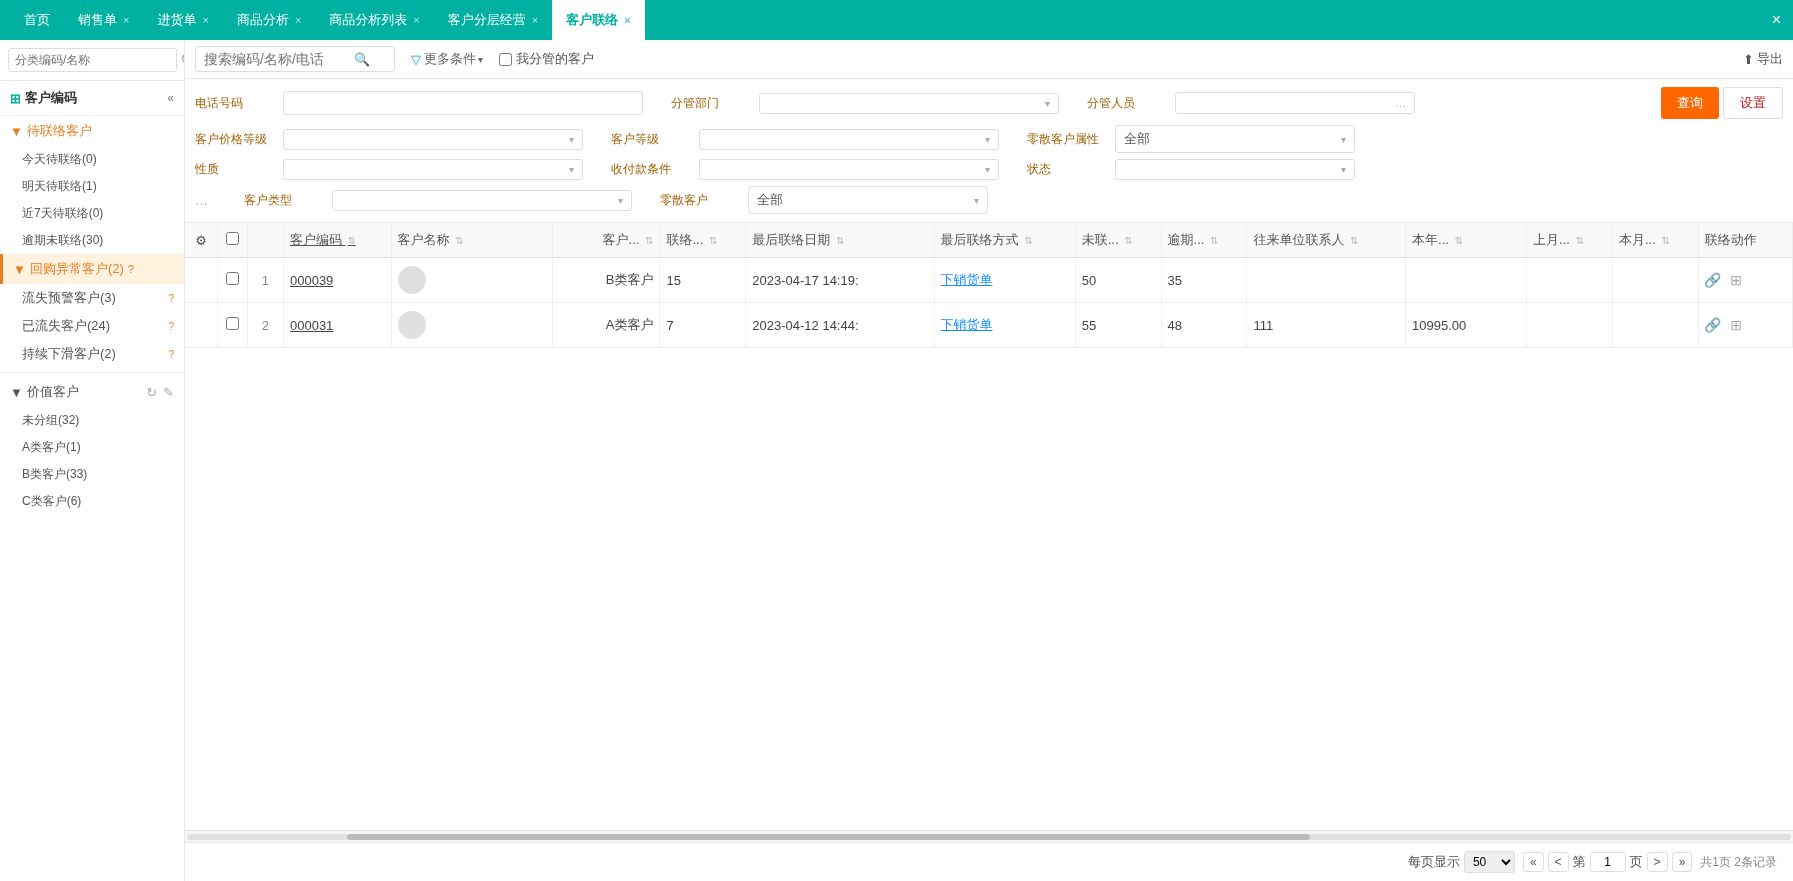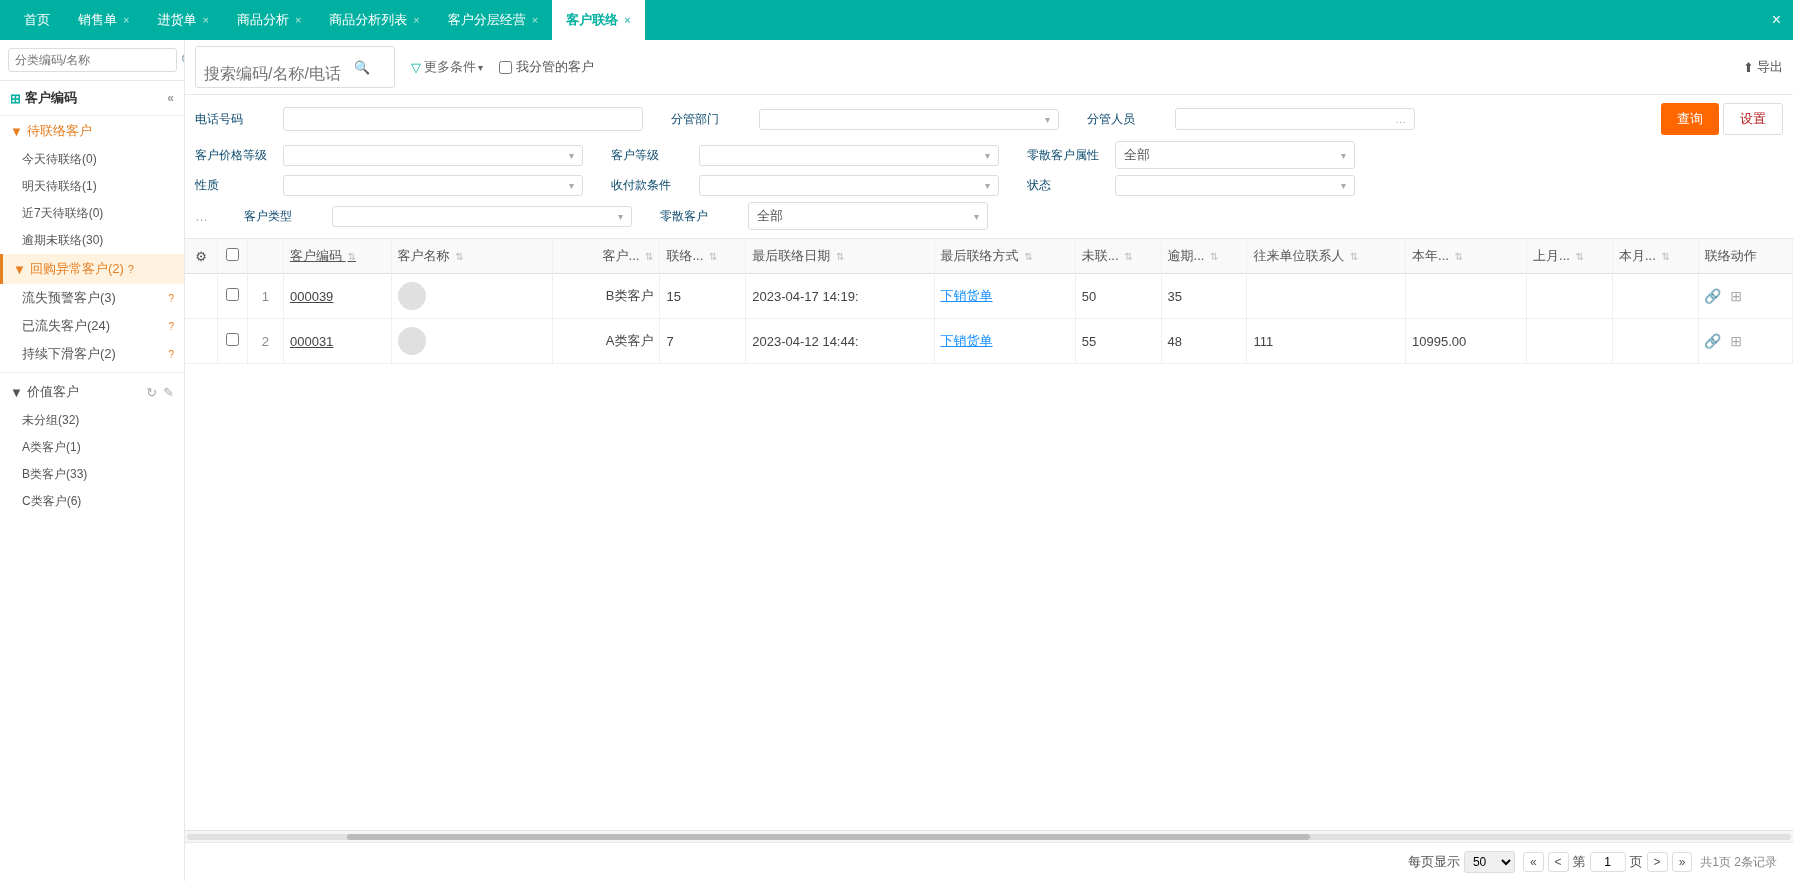--- a/index.html
+++ b/index.html
@@ -138,23 +138,22 @@
       align-items: center;
       border: 1px solid #ddd;
       border-radius: 3px;
       padding: 4px 8px;
       width: 200px;
       background: white;
     }
     .filter-search-input input {
       border: none;
       outline: none;
-      font-size: 16px;
+      font-size: 14px;
       width: 150px;
-      margin-top: 14px;
     }
     .filter-more-btn {
       display: flex;
       align-items: center;
       color: #666;
       cursor: pointer;
       font-size: 12px;
       padding: 4px 8px;
     }
     .filter-more-btn .funnel { color: #00b0a0; margin-right: 3px; }
@@ -196,21 +195,21 @@
       border-radius: 3px;
       padding: 4px 8px;
       min-width: 180px;
       background: white;
       cursor: pointer;
       justify-content: space-between;
       color: #555;
       font-size: 12px;
     }
     .filter-field-label {
-      color: #0c4a6e;
+      color: #a16207;
       font-size: 12px;
       min-width: 80px;
     }
     .filter-input-plain {
       border: 1px solid #ddd;
       border-radius: 3px;
       padding: 4px 8px;
       min-width: 180px;
       font-size: 12px;
       outline: none;

